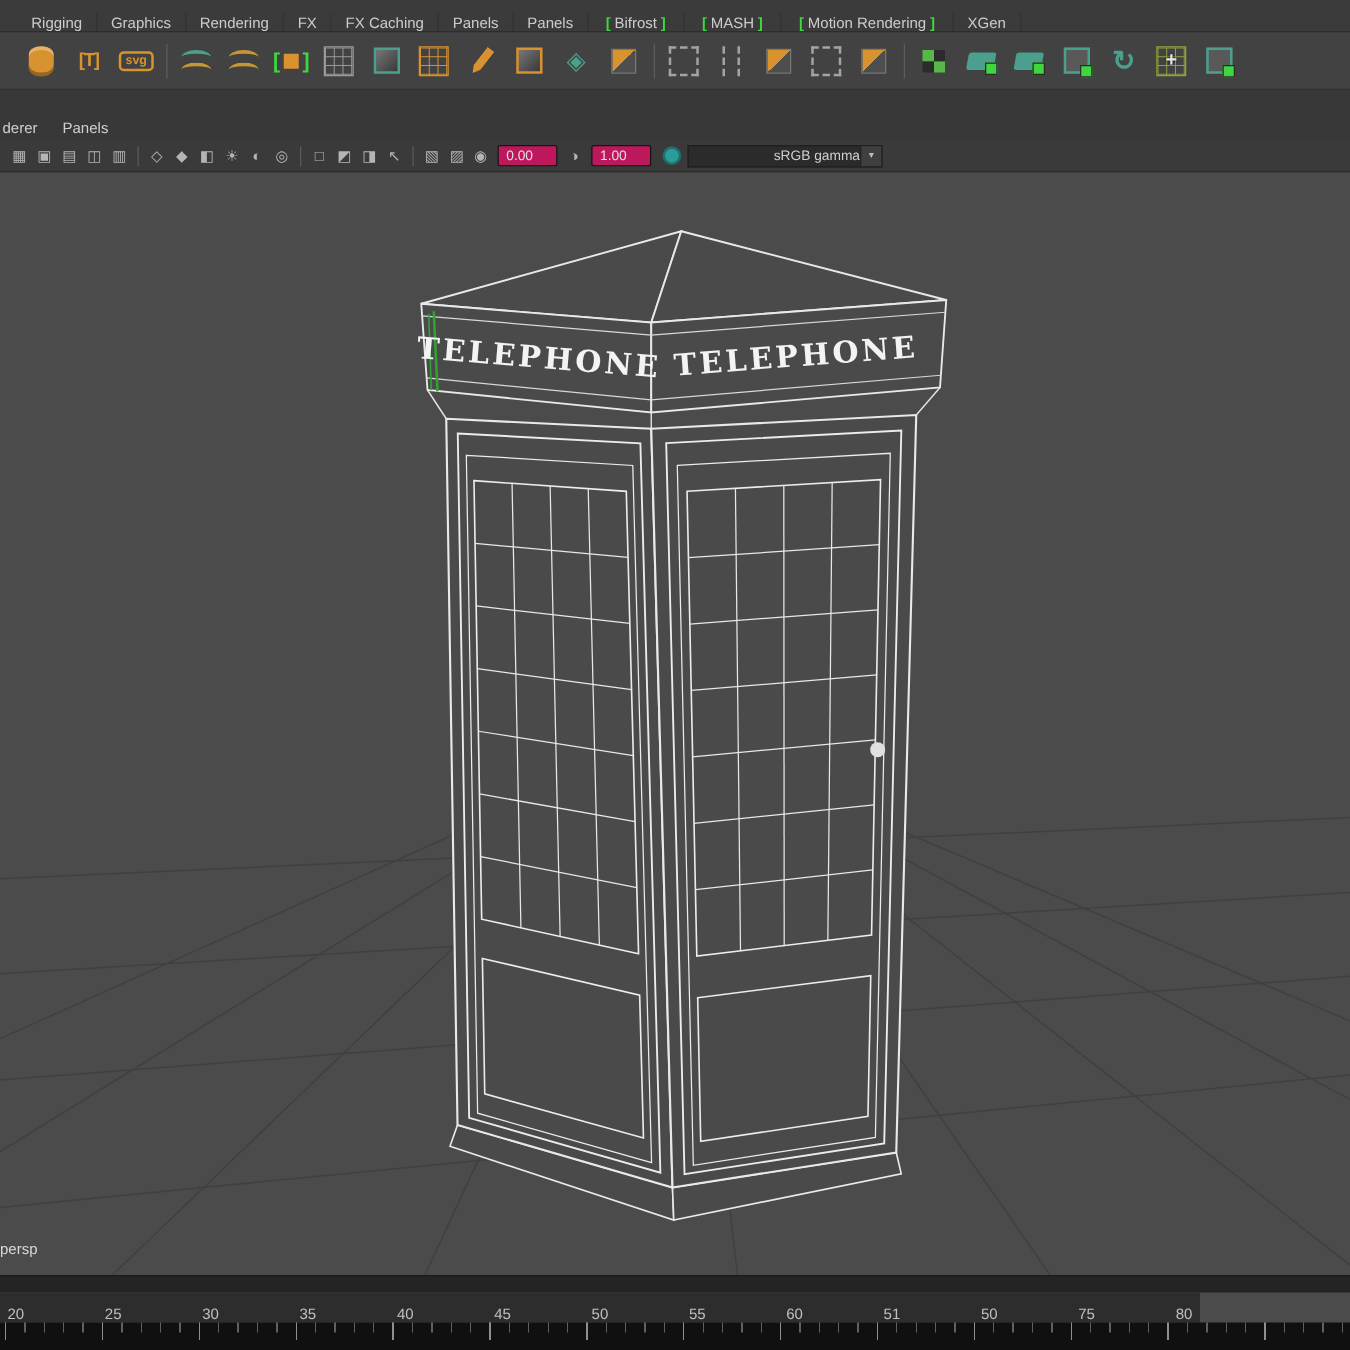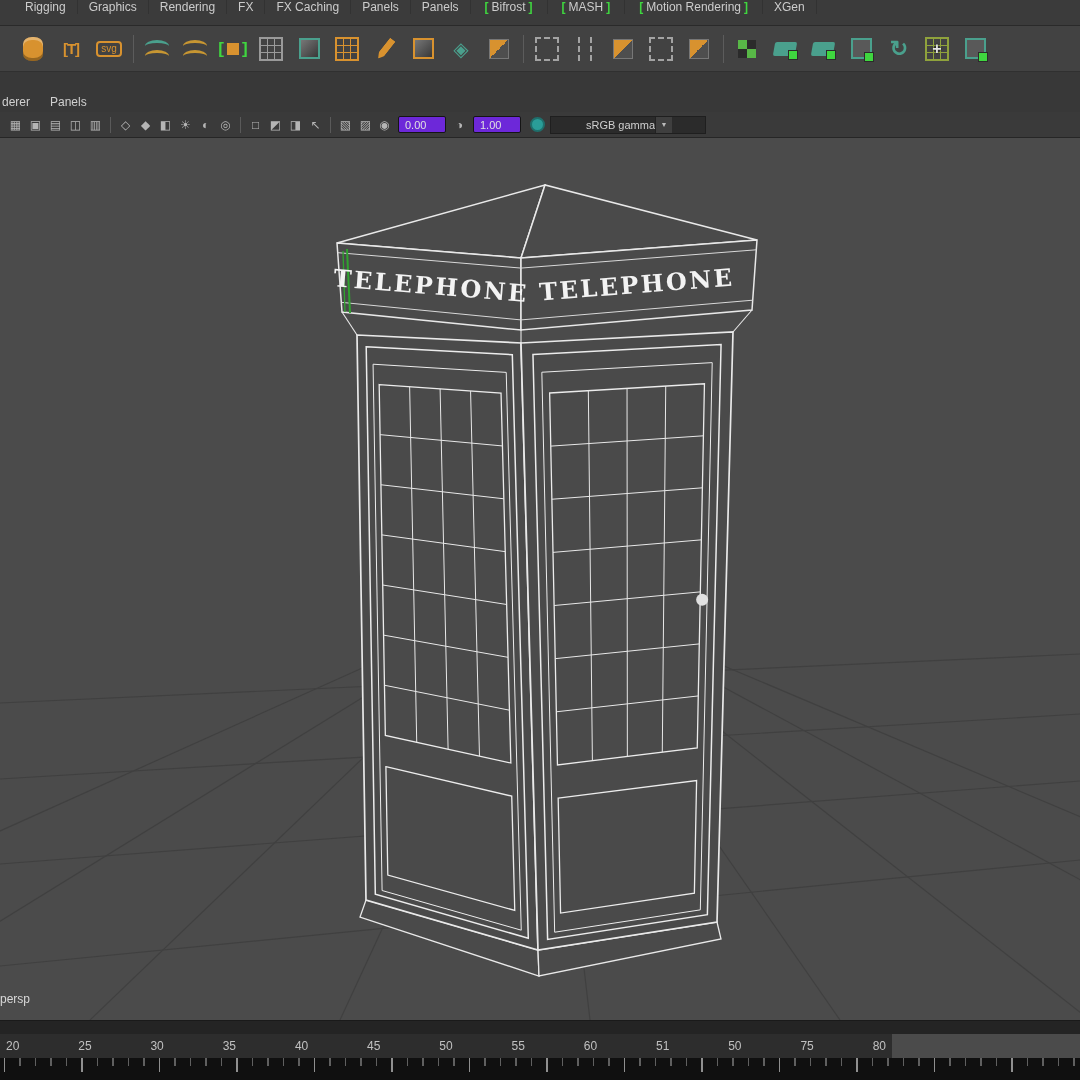--- a/index.html
+++ b/index.html
@@ -1,32 +1,32 @@
 <!DOCTYPE html>
 <html><head>
 <meta charset="utf-8">
 <title>3D Viewport</title>
 <style>
   *{box-sizing:border-box;margin:0;padding:0}
   body{width:1080px;height:1080px;background:#4b4b4b;font-family:"Liberation Sans",sans-serif;overflow:hidden}
   .app{display:flex;flex-direction:column;width:1080px;height:1080px}
 
   
-  .tabbar{height:26px;background:#3b3b3b;border-bottom:1px solid #2a2a2a;display:flex;align-items:flex-start;font-size:12px;color:#cccccc;padding-left:14px}
+  .tabbar{height:26px;background:#3b3b3b;border-bottom:1px solid #2a2a2a;display:flex;align-items:flex-end;font-size:12px;color:#cccccc;padding-left:14px}
   .tabs{display:flex}
   .tab{display:flex;align-items:center;padding:0 11px;border-right:1px solid #323232;cursor:pointer;white-space:nowrap}
   .tab .br{color:#3fd63f;font-weight:bold;margin:0 3px}
   .tab .br:empty{display:none;margin:0}
 
   
   .shelf{height:46px;background:#424242;border-bottom:1px solid #303030;display:flex;align-items:center;padding-left:14px}
   .sicon{position:relative;width:38px;height:38px;display:flex;align-items:center;justify-content:center;cursor:pointer;flex:0 0 auto}
   .sicon .sglyph{display:none}
   .k-glyph .sglyph{display:inline;color:var(--c);font-weight:bold;font-size:15px;letter-spacing:-1px}
-  .k-badge .sglyph{display:inline;color:var(--c);font-size:10px;font-weight:normal;border:2px solid var(--c);border-radius:4px;padding:1px 3px;line-height:1}
+  .k-badge .sglyph{display:inline;color:var(--c);font-size:10px;font-weight:bold;border:2px solid var(--c);border-radius:4px;padding:1px 3px;line-height:1}
   .k-bracketcube::before{content:"[";color:#3fd63f;font-weight:bold;font-size:17px;margin-right:3px}
   .k-bracketcube::after{content:"]";color:#3fd63f;font-weight:bold;font-size:17px;margin-left:3px}
   .k-bracketcube .sglyph{display:inline-block;width:12px;height:12px;background:var(--c)}
   .k-barrel::before{content:"";width:20px;height:24px;border-radius:9px/7px;background:var(--c);box-shadow:inset 0 3px 0 rgba(255,255,255,.3),inset 0 -3px 0 rgba(0,0,0,.3)}
   .k-wave::before{content:"";position:absolute;top:10px;left:7px;width:24px;height:9px;border-top:3px solid var(--c);border-radius:50%}
   .k-wave::after{content:"";position:absolute;top:20px;left:7px;width:24px;height:9px;border-top:3px solid #c79632;border-radius:50%}
   .k-grid::before{content:"";width:22px;height:22px;border:1px solid var(--c);background-image:linear-gradient(to right,var(--c) 1px,transparent 1px),linear-gradient(to bottom,var(--c) 1px,transparent 1px);background-size:7px 7px}
   .k-cube::before{content:"";width:17px;height:17px;border:2px solid var(--c);background:linear-gradient(135deg,rgba(255,255,255,.28),rgba(0,0,0,.15))}
   .k-pencil::before{content:"";width:7px;height:24px;background:var(--c);clip-path:polygon(0 0,100% 0,100% 75%,50% 100%,0 75%);transform:rotate(38deg)}
   .k-diamond::before{content:"◈";color:var(--c);font-size:20px;line-height:1}
@@ -47,33 +47,33 @@
   
   .subbar{height:20px;background:#383838}
   .panelmenu{height:20px;background:#383838;display:flex;align-items:center;font-size:12px;color:#d0d0d0;gap:20px;padding-left:2px}
   .panelmenu span{cursor:pointer}
 
   
   .vtoolbar{height:26px;background:#3a3a3a;border-bottom:1px solid #262626;display:flex;align-items:center;padding:0 6px}
   .vicons{display:flex;align-items:center;gap:1px}
   .vicon{width:19px;height:19px;display:flex;align-items:center;justify-content:center;color:#b5b5b5;font-size:12px;cursor:pointer;border-radius:2px}
   .vicon.k-sep{width:1px;height:16px;background:#5a5a5a;margin:0 4px;cursor:default;border-radius:0}
-  .vfield{min-width:48px;height:17px;background:#6d28d9;border:1px solid #151515;color:#e0e0e0;font-size:11px;display:flex;align-items:center;padding:0 6px;border-radius:2px;margin:0 4px;cursor:text}
+  .vfield{min-width:48px;height:17px;background:#be185d;border:1px solid #151515;color:#e0e0e0;font-size:11px;display:flex;align-items:center;padding:0 6px;border-radius:2px;margin:0 4px;cursor:text}
   .vtoggle{width:15px;height:15px;border-radius:50%;background:#2a9d98;border:2px solid #1f6f6c;margin:0 5px;cursor:pointer}
-  .vselect{height:18px;background:#2b2b2b;border:1px solid #1f1f1f;color:#cfcfcf;font-size:11px;display:flex;align-items:center;padding-left:2px;width:156px;justify-content:center;cursor:pointer}
+  .vselect{height:18px;background:#2b2b2b;border:1px solid #1f1f1f;color:#cfcfcf;font-size:11px;display:flex;align-items:center;padding-left:2px;width:156px;justify-content:flex-end;cursor:pointer}
   .varrow{width:17px;height:100%;background:#3f3f3f;display:flex;align-items:center;justify-content:center;font-size:7px;color:#bbb;border-left:1px solid #222}
 
   
   .viewport{flex:1;position:relative;background:#4b4b4b;overflow:hidden}
   .viewport svg{position:absolute;inset:0;width:100%;height:100%}
   .persp-label{position:absolute;left:0;right:0;bottom:14px;color:#d8d8d8;font-size:12px}
 
   
   .tl-top{height:14px;background:#242424;border-top:1px solid #1a1a1a}
-  .tl-numbers{height:24px;background:#2d2d2d;display:flex;justify-content:space-between;align-items:center;width:892px;padding:0 6px;color:#c0c0c0;font-size:12px}
+  .tl-numbers{height:24px;background:#2d2d2d;display:flex;justify-content:space-between;align-items:flex-end;width:960px;padding:0 6px;color:#c0c0c0;font-size:12px}
   .tl-ruler{height:22px;background:#101010;position:relative;cursor:pointer}
   .tl-ruler .minor{position:absolute;top:0;left:4px;right:0;height:8px;background-image:repeating-linear-gradient(90deg,#606060 0 1px,transparent 1px 15.5px)}
   .tl-ruler .major{position:absolute;top:0;left:4px;right:0;height:14px;background-image:repeating-linear-gradient(90deg,#8f8f8f 0 1px,transparent 1px 77.5px)}
 </style>
 </head>
 <body>
 
 <div class="app">
 
   <div class="tabbar">

